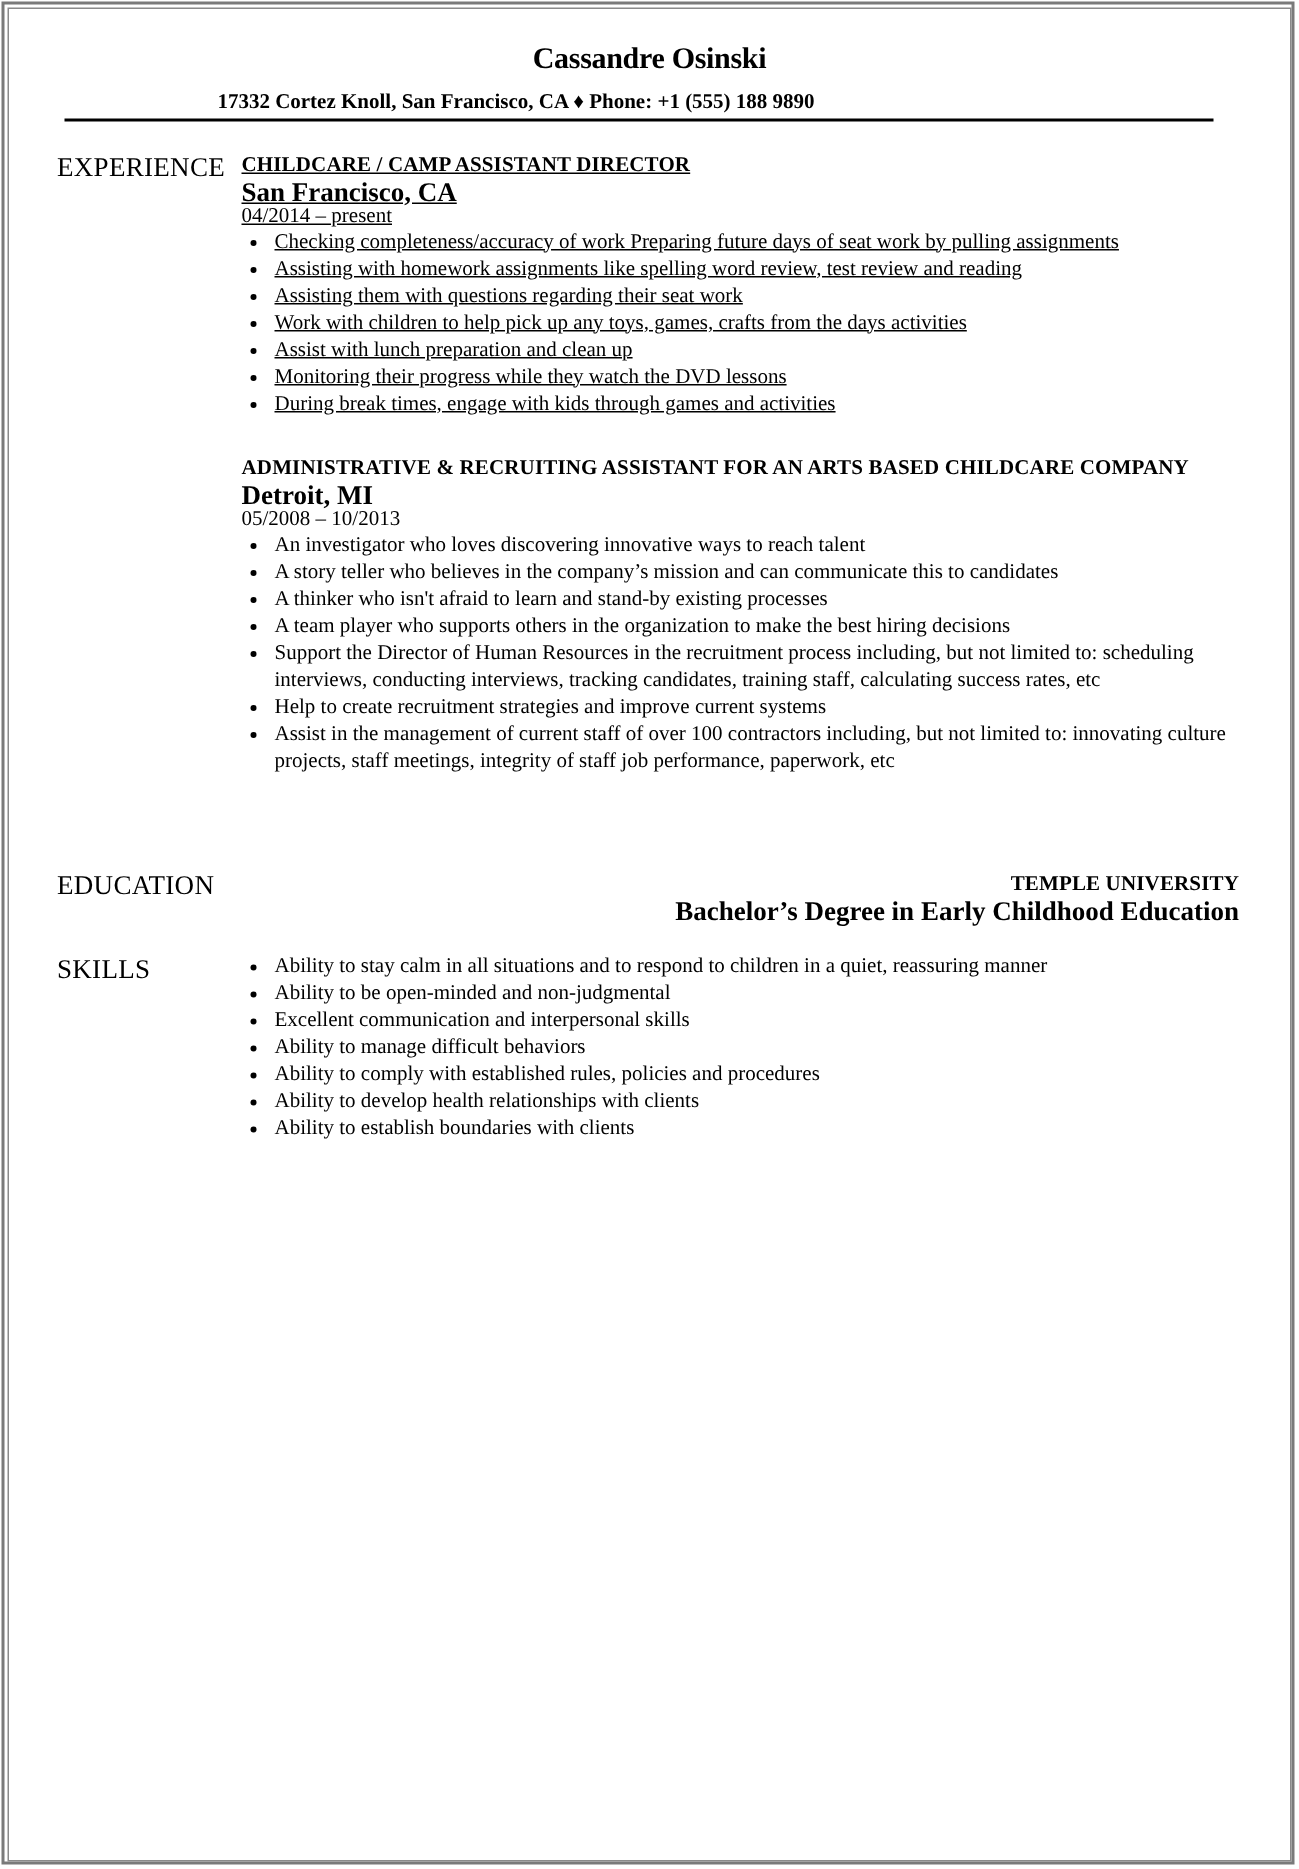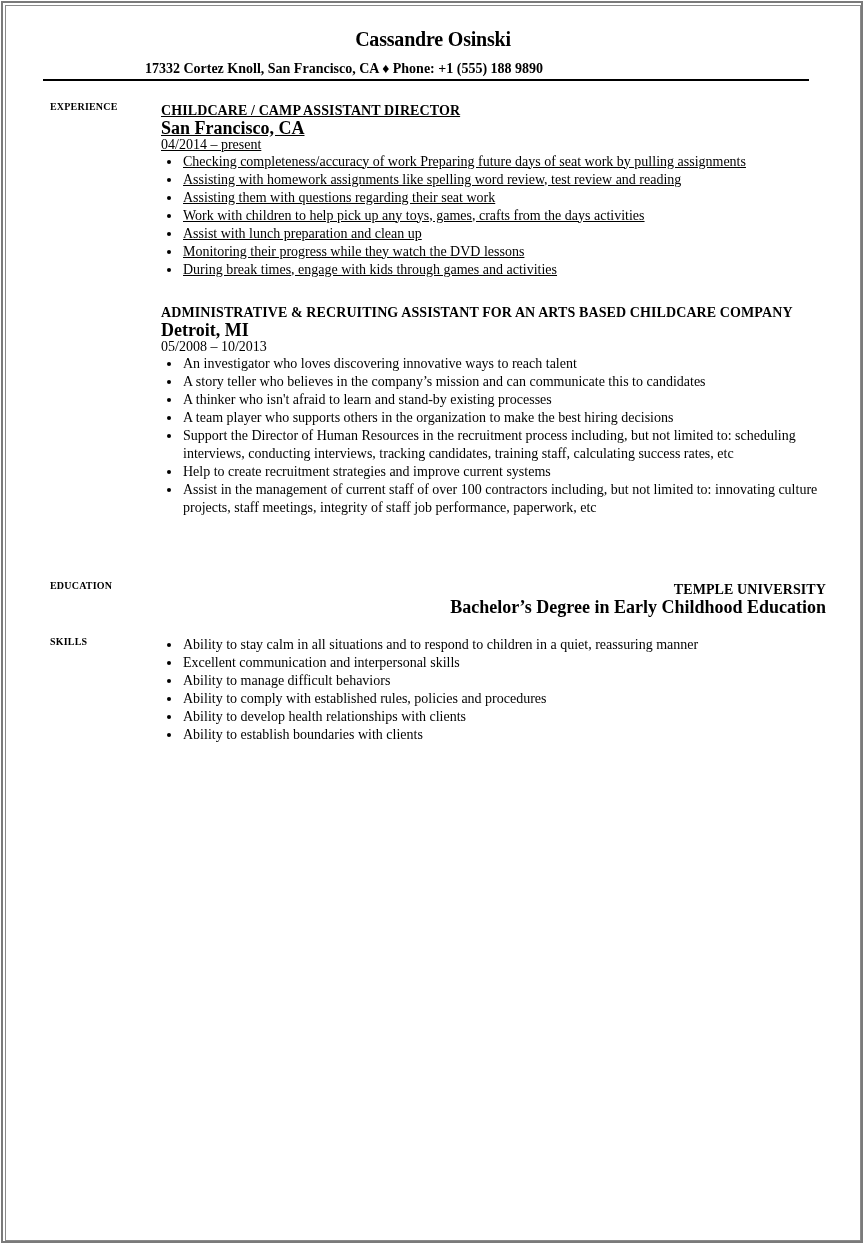--- a/index.html
+++ b/index.html
@@ -21,21 +21,21 @@
     letter-spacing: -0.2px;
   }
   .header-contact {
     position: absolute; left: 0; width: 688px; top: 61px;
     text-align: center; font-size: 14px; font-weight: bold;
   }
   .header-rule {
     position: absolute; left: 43px; top: 79px; width: 766px; height: 2px; background: #000;
   }
   .section-label {
-    position: absolute; left: 50px; font-size: 10px; font-weight: bold; letter-spacing: 0.2px;
+    position: absolute; left: 38px; font-size: 18px; font-weight: normal; letter-spacing: 0.2px;
   }
   .block { position: absolute; left: 161px; width: 665px; font-size: 14px; line-height: 18px; }
   .job-title { font-weight: bold; font-size: 14px; line-height: 17.5px; letter-spacing: 0.1px; }
   .job-loc { font-weight: bold; font-size: 18px; line-height: 17px; }
   .job-date { font-size: 14px; line-height: 16px; }
   ul { margin: 0; padding: 0; list-style: none; }
   li { position: relative; padding-left: 22px; line-height: 18px; font-size: 14px; }
   li .bullet {
     position: absolute; left: 6px; top: 7px; width: 4px; height: 4px; border-radius: 50%; background: #000;
   }
@@ -85,19 +85,20 @@
 <div class="section-label" style="top:580px;">EDUCATION</div>
 <div class="block" style="top:581px;text-align:right;">
   <div class="job-title">TEMPLE UNIVERSITY</div>
   <div class="job-loc">Bachelor’s Degree in Early Childhood Education</div>
 </div>
 
 <div class="section-label" style="top:636px;">SKILLS</div>
 <div class="block" style="top:636px;">
   <ul>
     <li><span class="bullet"></span><span>Ability to stay calm in all situations and to respond to children in a quiet, reassuring manner</span></li>
+    <li><span class="bullet"></span><span>Ability to be open-minded and non-judgmental</span></li>
     <li><span class="bullet"></span><span>Excellent communication and interpersonal skills</span></li>
     <li><span class="bullet"></span><span>Ability to manage difficult behaviors</span></li>
     <li><span class="bullet"></span><span>Ability to comply with established rules, policies and procedures</span></li>
     <li><span class="bullet"></span><span>Ability to develop health relationships with clients</span></li>
     <li><span class="bullet"></span><span>Ability to establish boundaries with clients</span></li>
   </ul>
 </div>
 
 </body></html>

